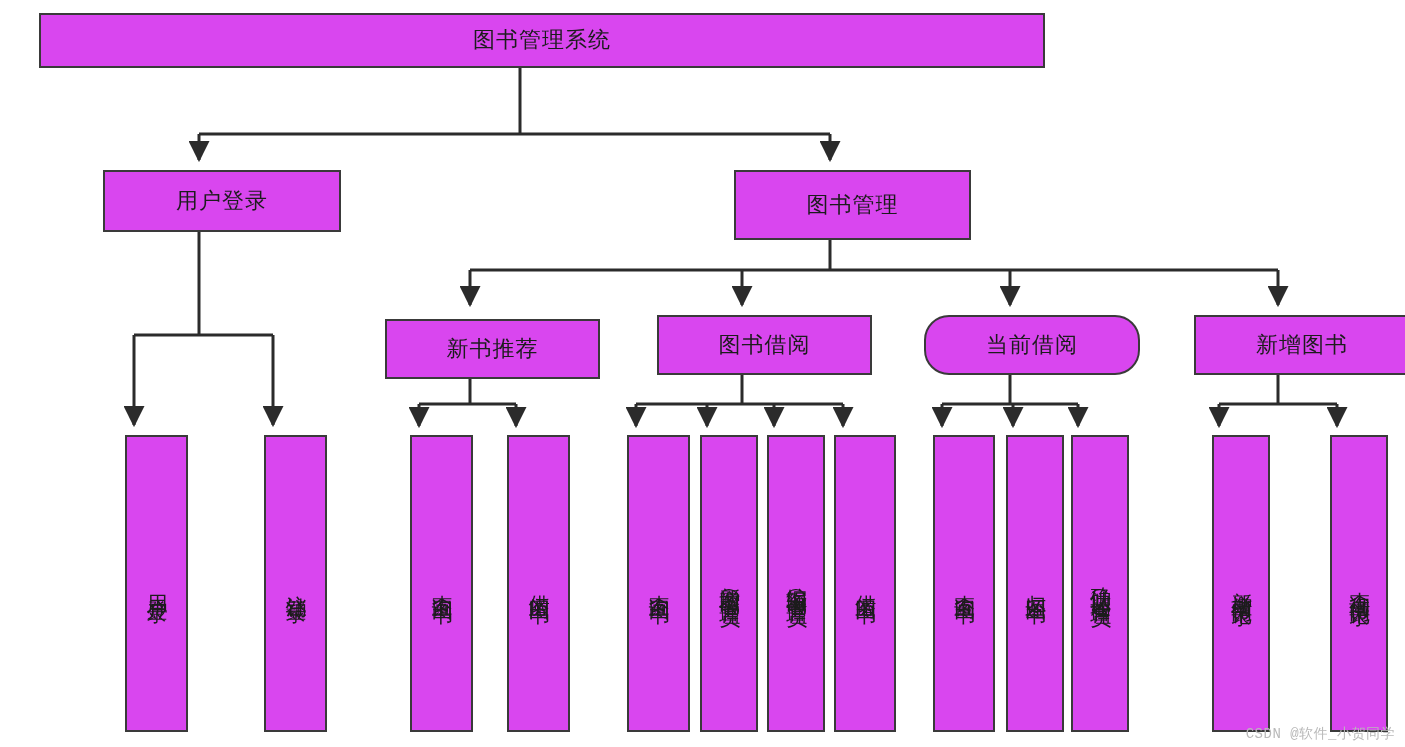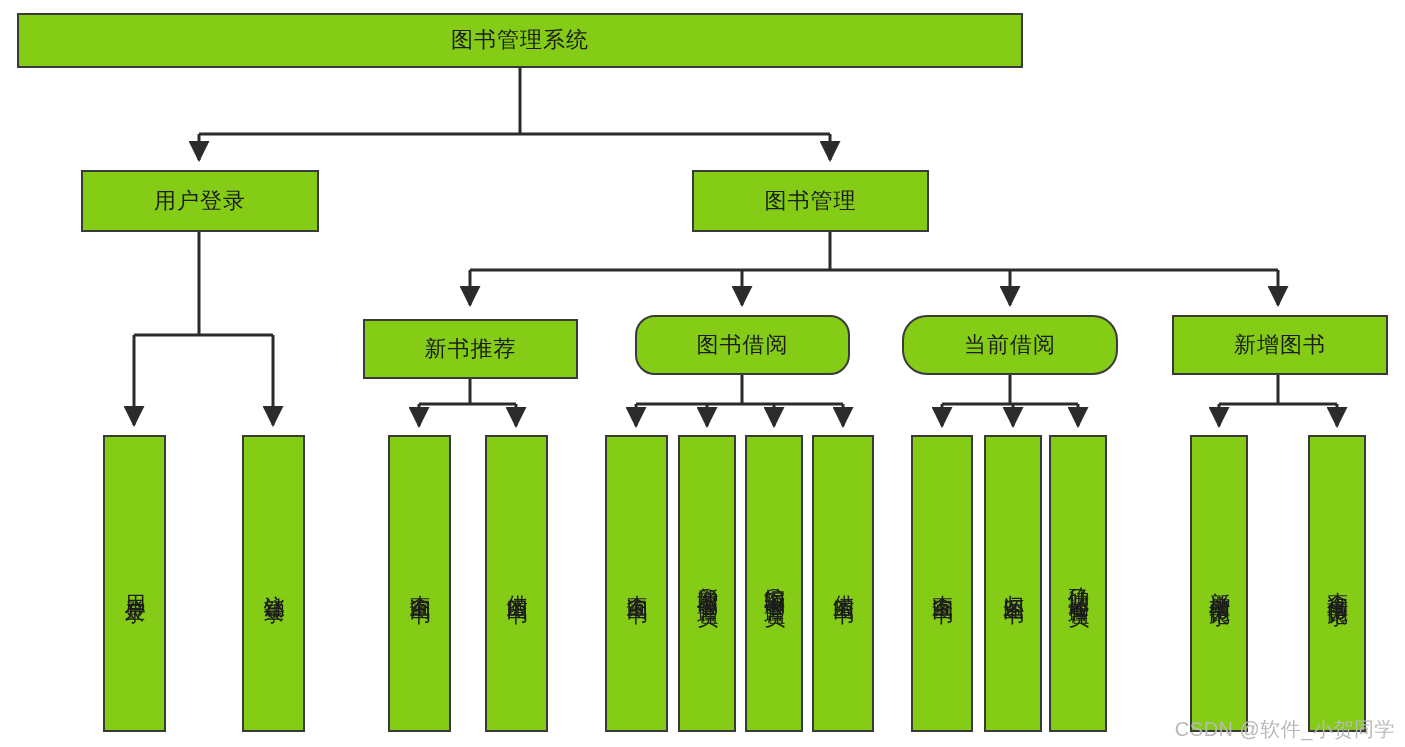--- a/index.html
+++ b/index.html
@@ -14,27 +14,28 @@
   #diagram-root{
     position:absolute;left:0;top:0;width:1405px;height:747px;
   }
   svg#edges{
     position:absolute;left:0;top:0;width:1405px;height:747px;
     pointer-events:none;
   }
   .node{
     position:absolute;
     box-sizing:border-box;
-    background:#84cc16;
+    background:#d946ef;
     border:2px solid #3a3a3a;
     display:flex;
     align-items:center;
     justify-content:center;
     color:#1c1c1c;
     line-height:1.12;
+    margin-left:22px;
   }
   .node.horiz{
     font-size:22px;
     letter-spacing:1px;
   }
   .node.vert{
     writing-mode:vertical-rl;
     text-orientation:upright;
     font-size:21px;
     letter-spacing:3px;
@@ -45,25 +46,25 @@
   }
   .node.vert .vlabel{
     writing-mode:vertical-rl;
     text-orientation:upright;
     display:block;
   }
   .watermark{
     position:absolute;
     right:10px;
     bottom:4px;
-    font-size:20px;
+    font-size:14px;
     color:#b9b9b9;
     letter-spacing:0.5px;
     white-space:nowrap;
-    font-family:Liberation Sans, sans-serif;
+    font-family:Liberation Mono, monospace;
     margin-left:17px;
   }
 </style>
 </head>
 <body>
 
 <div id="diagram-root">
 
   <svg id="edges" viewBox="0 0 1405 747" xmlns="http://www.w3.org/2000/svg">
     <defs>
@@ -115,28 +116,28 @@
     </g>
   </svg>
 
   <div class="node horiz" style="left:17px;top:13px;width:1006px;height:55px;">
     <span>图书管理系统</span>
   </div>
 
   <div class="node horiz" style="left:81px;top:170px;width:238px;height:62px;">
     <span>用户登录</span>
   </div>
-  <div class="node horiz" style="left:692px;top:170px;width:237px;height:62px;align-items:center;">
+  <div class="node horiz" style="left:712px;top:170px;width:237px;height:70px;align-items:center;">
     <span>图书管理</span>
   </div>
 
   <div class="node horiz" style="left:363px;top:319px;width:215px;height:60px;">
     <span>新书推荐</span>
   </div>
-  <div class="node horiz" style="left:635px;top:315px;width:215px;height:60px;border-radius:20px;">
+  <div class="node horiz" style="left:635px;top:315px;width:215px;height:60px;">
     <span>图书借阅</span>
   </div>
   <div class="node horiz" style="left:902px;top:315px;width:216px;height:60px;border-radius:25px;">
     <span>当前借阅</span>
   </div>
   <div class="node horiz" style="left:1172px;top:315px;width:216px;height:60px;">
     <span>新增图书</span>
   </div>
 
   <div class="node vert" style="left:103px;top:435px;width:63px;height:297px;">

